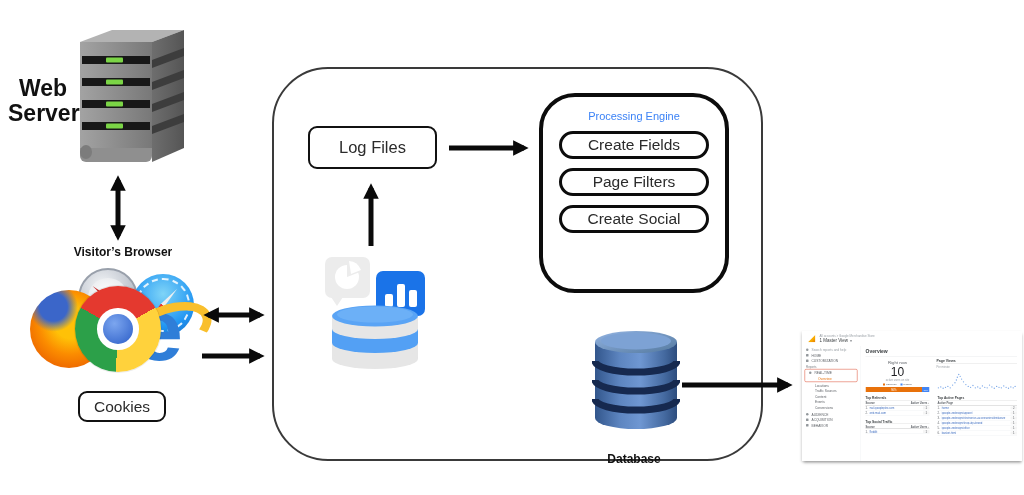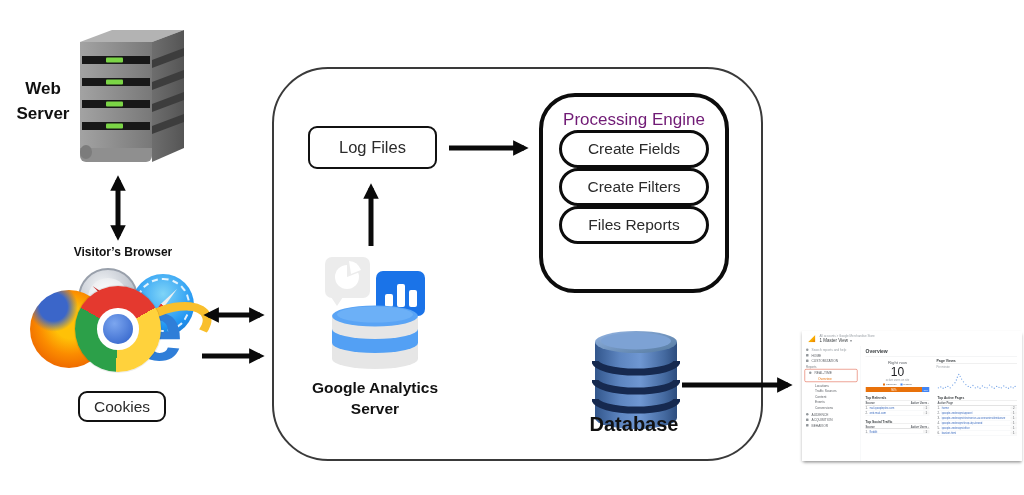--- a/index.html
+++ b/index.html
@@ -3,39 +3,39 @@
 <meta charset="utf-8">
 <style>
   * { margin:0; padding:0; box-sizing:border-box; }
   html,body { width:1024px; height:495px; background:#ffffff; overflow:hidden;
     font-family:"Liberation Sans", sans-serif; }
   .stage { position:relative; width:1024px; height:495px; background:#fff; }
   .abs { position:absolute; }
 
   
   .bold-label { font-weight:700; color:#111; text-align:center; }
-  .web-server-label { left:8px; top:76px; width:70px; font-size:17px; line-height:25px; }
+  .web-server-label { left:8px; top:76px; width:70px; font-size:23px; line-height:25px; }
   .visitors-label { left:28px; top:245px; width:190px; font-size:12px; }
   .plain-box { border:2.5px solid #111; border-radius:9px; background:#fff;
     display:flex; align-items:center; justify-content:center; color:#2b2b2b; font-size:16.5px; }
   .cookies-box { left:78px; top:391px; width:88px; height:31px; font-size:15.5px; }
   .logfiles-box { left:308px; top:126px; width:129px; height:43px; }
 
   .big-container { left:272px; top:67px; width:491px; height:394px;
     border:2px solid #3a3a3a; border-radius:56px; background:#fff; }
 
   .pe-box { left:539px; top:93px; width:190px; height:200px; border:4px solid #0c0c0c;
     border-radius:36px; background:#fff; display:flex; flex-direction:column; align-items:center; }
-  .pe-title { margin-top:13px; font-size:17px; color:#701a75; }
-  .pe-pill { width:150px; height:38px; border:3.5px solid #0c0c0c; border-radius:19px;
+  .pe-title { margin-top:13px; font-size:11px; color:#3b82f6; }
+  .pe-pill { width:150px; height:28px; border:3.5px solid #0c0c0c; border-radius:19px;
     display:flex; align-items:center; justify-content:center; font-size:15.5px; color:#2b2b2b;
-    margin-top:0; background:#fff; }
+    margin-top:9px; background:#fff; }
 
   .ga-label { left:285px; top:377px; width:180px; font-size:15.5px; line-height:21px; }
-  .db-label  { left:578px; top:413px; width:112px; font-size:20px; }
+  .db-label  { left:578px; top:452px; width:112px; font-size:12px; }
 
   
   .server-svg { left:72px; top:26px; }
 
   
   .browsers { left:28px; top:262px; width:190px; height:118px; }
   .bicon { position:absolute; border-radius:50%; }
   .compass { left:50px; top:6px; width:60px; height:60px;
     background:radial-gradient(circle at 40% 30%, #f4f6f8, #b9bfc9 65%, #8e95a0); border:2px solid #99a0ab; }
   .compass-face { position:absolute; inset:14%; border-radius:50%;
@@ -193,22 +193,22 @@
     </span>
   </div>
 
   <div class="abs plain-box logfiles-box">Log Files</div>
 
   <div class="abs plain-box cookies-box">Cookies</div>
 
   <div class="abs pe-box">
     <div class="pe-title">Processing Engine</div>
     <div class="pe-pill">Create Fields</div>
-    <div class="pe-pill">Create Filters</div>
-    <div class="pe-pill">Files Reports</div>
+    <div class="pe-pill">Page Filters</div>
+    <div class="pe-pill">Create Social</div>
   </div>
 
   <span class="abs bubble pie-bubble">
     <span class="pie-tail"></span>
     <svg width="45" height="41" viewBox="0 0 45 41">
       <circle cx="22" cy="20" r="12" fill="#ffffff"></circle>
       <path d="M22,20 L22,6 A14,14 0 0 1 35,15 Z" fill="#ececec"></path>
       <path d="M24,4 A14,14 0 0 1 36,13 L26,17 Z" fill="#ffffff"></path>
     </svg>
   </span>
@@ -223,24 +223,20 @@
   <svg class="abs" style="left:330px; top:303px;" width="90" height="70" viewBox="0 0 90 70">
     <rect x="2" y="40" width="86" height="16" fill="#e6e6e6"></rect>
     <ellipse cx="45" cy="56" rx="43" ry="10" fill="#e6e6e6"></ellipse>
     <rect x="2" y="26" width="86" height="14" fill="#53a0f4"></rect>
     <ellipse cx="45" cy="40" rx="43" ry="10" fill="#53a0f4"></ellipse>
     <rect x="2" y="14" width="86" height="12" fill="#e6e6e6"></rect>
     <ellipse cx="45" cy="26" rx="43" ry="10" fill="#e6e6e6"></ellipse>
     <ellipse cx="45" cy="13" rx="43" ry="10.5" fill="#5aa4f5"></ellipse>
     <ellipse cx="45" cy="11.5" rx="38" ry="8" fill="#6cb0f7"></ellipse>
   </svg>
-  <div class="abs bold-label ga-label">
-    <div>Google Analytics</div>
-    <div>Server</div>
-  </div>
 
   <svg class="abs" style="left:592px; top:329px;" width="88" height="102" viewBox="0 0 88 102">
     <defs>
       <linearGradient id="dbG" x1="0" y1="0" x2="1" y2="0">
         <stop offset="0" stop-color="#32568c"></stop>
           <stop offset="0.3" stop-color="#5d85c0"></stop>
         <stop offset="0.55" stop-color="#6f97d2"></stop>
           <stop offset="0.85" stop-color="#44699f"></stop>
         <stop offset="1" stop-color="#2d4d7e"></stop>
       </linearGradient>

